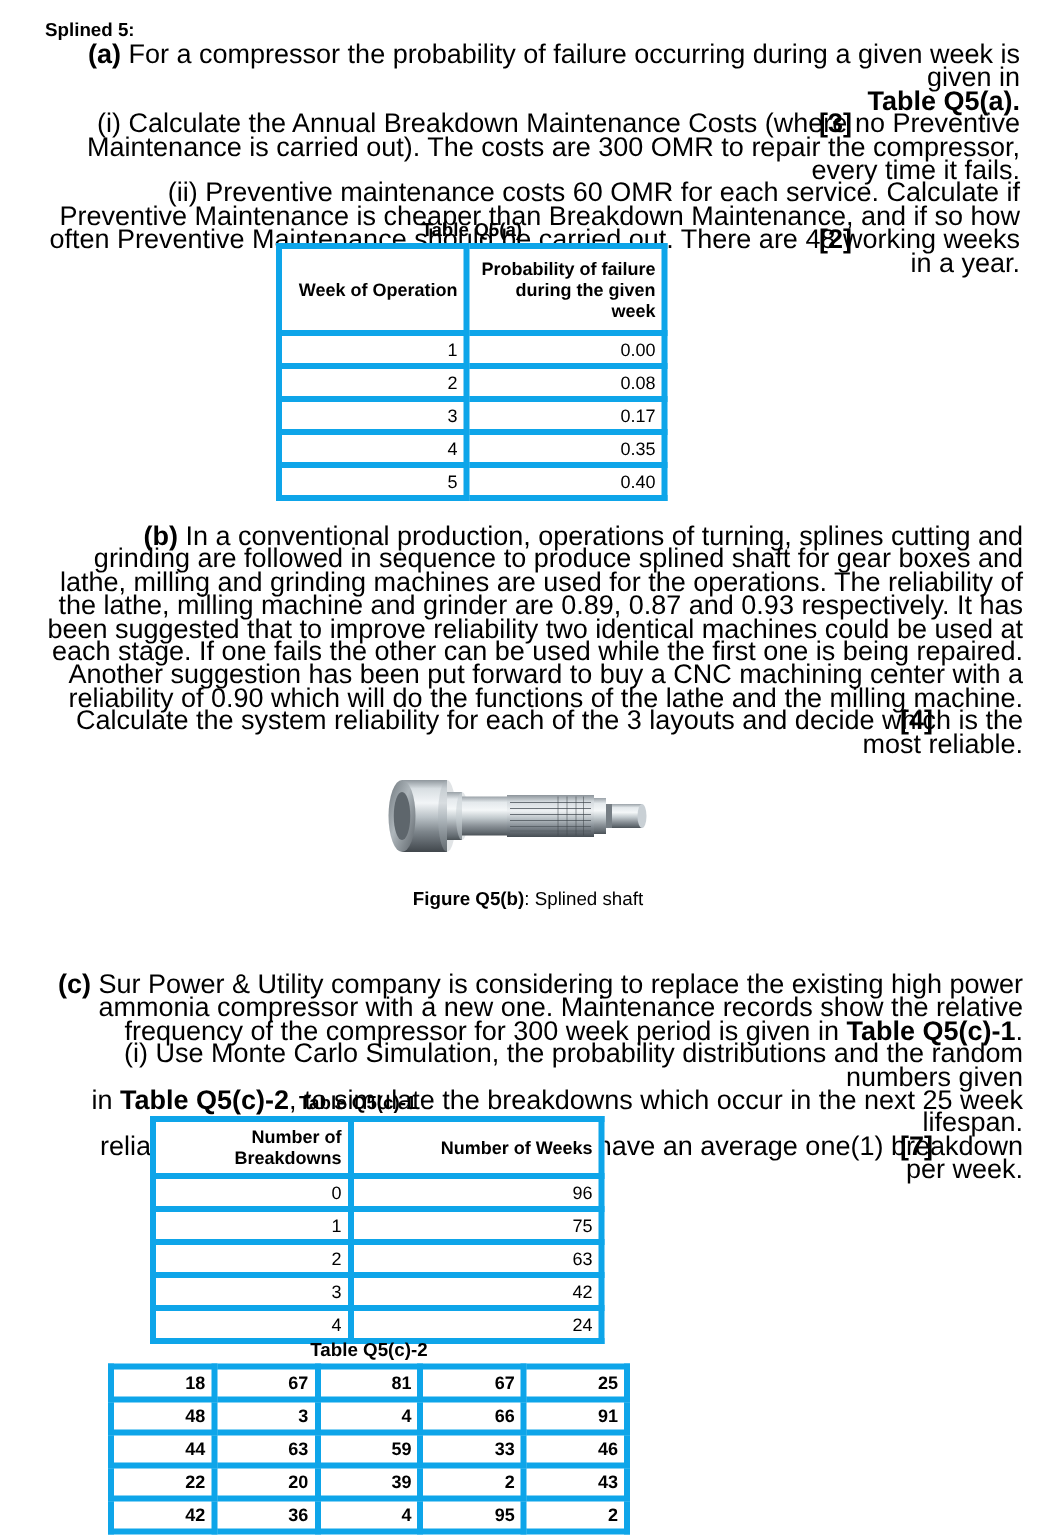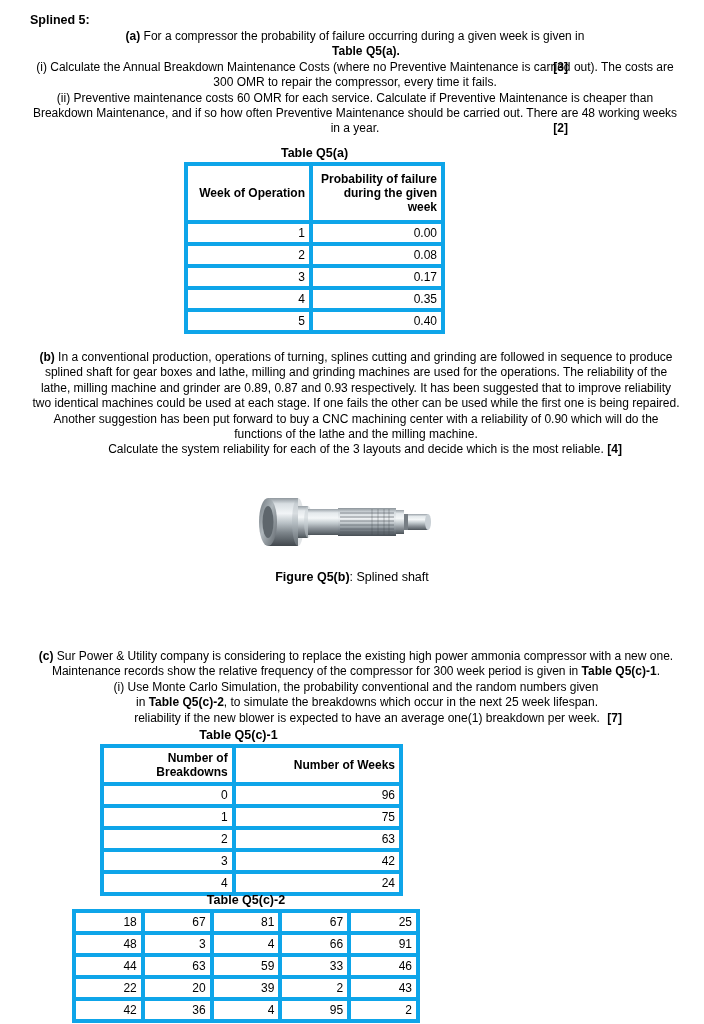--- a/index.html
+++ b/index.html
@@ -23,24 +23,24 @@
     height: 1024px;
     padding: 12px 22px 0 30px;
   }
   .q-title {
     font-size: 12.5px;
     font-weight: bold;
     line-height: 16px;
     margin: 0 0 1px 0;
   }
   .para {
-    font-size: 12px;
+    font-size: 18px;
     line-height: 15.4px;
     margin: 0;
-    text-align: center;
+    text-align: right;
   }
   .para .b { font-weight: bold; }
   .indent-1 { padding-left: 22px; }
   .line-with-marks {
     position: relative;
     display: block;
   }
   .marks-right {
     position: absolute;
     right: 112px;
@@ -97,27 +97,27 @@
   .wrap-c1 th.c1 { width: 122px; height: 38px; }
   .wrap-c1 th.c2 { width: 155px; }
   .wrap-c1 td { height: 21px; }
   
   .wrap-c2 {
     position: absolute;
     left: 72px;
     top: 893px;
     width: 348px;
   }
-  .wrap-c2 table.exam { width: 348px; }
+  .wrap-c2 table.exam { width: 348px; font-weight: bold; }
   .wrap-c2 td { width: 69.6px; height: 21px; }
   
   .figure-block {
     position: absolute;
     left: 0;
-    top: 486px;
+    top: 508px;
     width: 704px;
     text-align: center;
   }
   .fig-caption {
     font-size: 12.5px;
     margin-top: 12px;
     text-align: center;
   }
   .fig-caption .b { font-weight: bold; }
   
@@ -272,21 +272,21 @@
         <rect x="156" y="28" width="20" height="16" fill="url(#shaftGrad)"></rect>
         <ellipse cx="176" cy="36" rx="3" ry="8" fill="#c9d0d5"></ellipse>
       </g>
     </svg>
     <div class="fig-caption"><span class="b">Figure Q5(b)</span><span>: Splined shaft</span></div>
   </div>
 
   <div class="block-c">
     <div class="para"><span class="b">(c)</span><span> Sur Power &amp; Utility company is considering to replace the existing high power ammonia compressor with a new one. Maintenance records show the relative frequency of the compressor  for 300 week period is given in </span><span class="b">Table Q5(c)-1</span><span>.</span></div>
 
-    <div class="para"><span>(i) Use Monte Carlo Simulation, the probability conventional and the random  numbers given</span></div>
+    <div class="para"><span>(i) Use Monte Carlo Simulation, the probability distributions and the random  numbers given</span></div>
 
     <div class="para indent-1"><span>in </span><span class="b">Table Q5(c)-2</span><span>, to simulate the breakdowns which occur in the next 25 week lifespan.</span></div>
 
 
     <div class="para indent-1 line-with-marks">
       <span>reliability if the new blower is expected to have an average one(1) breakdown per week.</span>
       <span class="marks-right-2">[7]</span>
     </div>
   </div>
 

